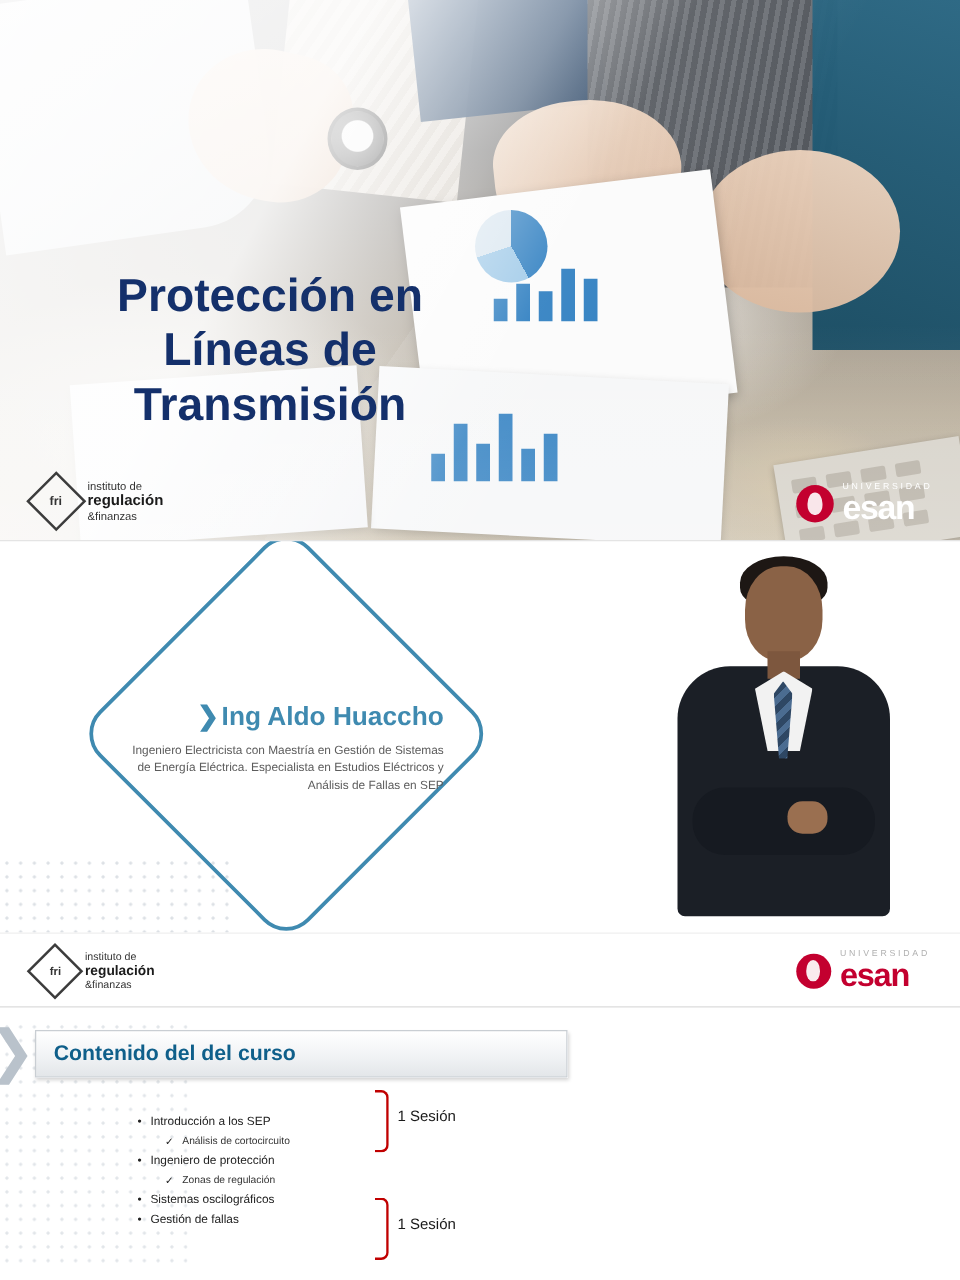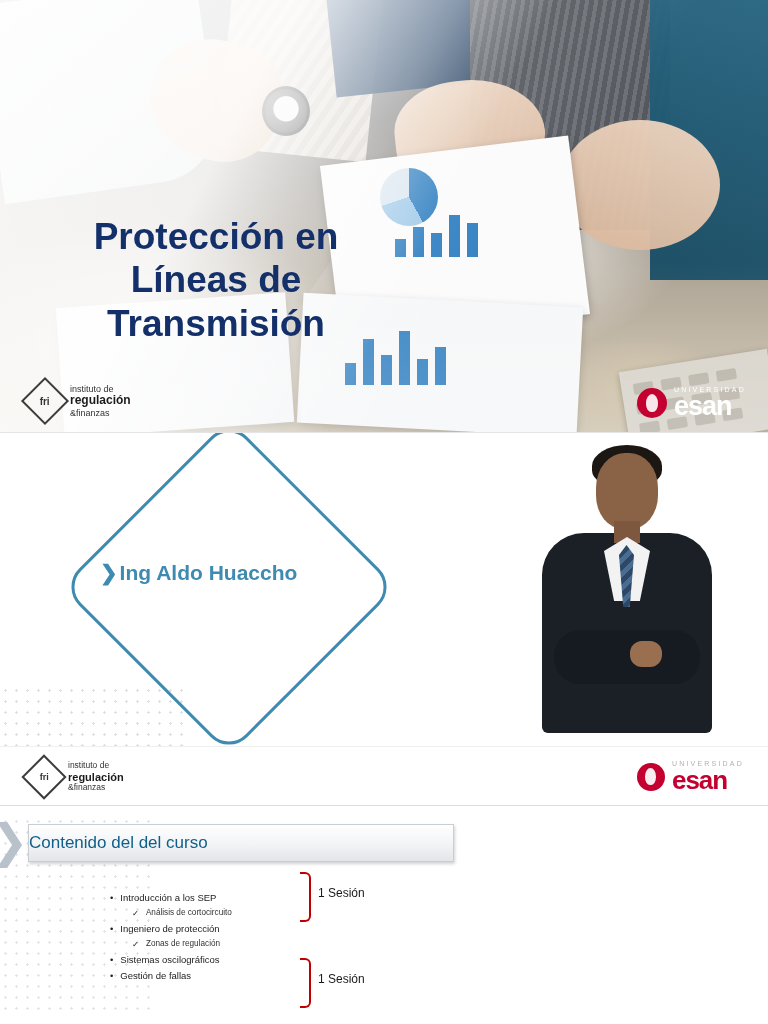--- a/index.html
+++ b/index.html
@@ -66,21 +66,21 @@
   .esan .seal:after{content:"";position:absolute;left:9px;top:6px;width:12px;height:18px;border-radius:50% 50% 45% 45%;background:#fff;opacity:.9;}
   .esan .word{color:#fff;line-height:1;}
   .esan .word .u{font-size:7px;letter-spacing:2.2px;}
   .esan .word .e{font-size:27px;font-weight:bold;letter-spacing:-1px;}
 
   
   .slide2{position:relative;width:768px;height:372px;background:#fff;overflow:hidden;border-top:1px solid #e4e4e4;}
   .dots{position:absolute;left:0;bottom:0;width:190px;height:120px;opacity:.55;
      background-image:radial-gradient(#bfc7cf 1.2px, transparent 1.3px);background-size:11px 11px;}
   .diamond-big{position:absolute;left:110px;top:35px;width:232px;height:232px;border:3px solid #3f8ab0;border-radius:26px;transform:rotate(45deg);}
-  .speaker-block{position:absolute;left:100px;top:128px;width:255px;text-align:left;}
+  .speaker-block{position:absolute;left:100px;top:128px;width:255px;text-align:right;}
   .sp-name{font-size:21px;font-weight:bold;color:#3f8ab0;}
   .sp-name .chev{color:#3f8ab0;margin-right:2px;}
   .sp-desc{margin-top:8px;font-size:9.5px;color:#5c5c5c;line-height:1.45;}
   .portrait{position:absolute;right:35px;top:12px;width:215px;height:290px;}
   .portrait .head{position:absolute;left:78px;top:8px;width:62px;height:76px;border-radius:46% 46% 44% 44%;background:#8a6246;}
   .portrait .hair{position:absolute;left:74px;top:0px;width:70px;height:42px;border-radius:50% 50% 40% 40%;background:#1d1714;}
   .portrait .neck{position:absolute;left:96px;top:76px;width:26px;height:22px;background:#7d573e;}
   .portrait .suit{position:absolute;left:24px;top:88px;width:170px;height:200px;background:#1b1f26;border-radius:42px 42px 6px 6px;}
   .portrait .shirt{position:absolute;left:86px;top:92px;width:46px;height:64px;background:#f2f2f2;clip-path:polygon(50% 0,100% 22%,78% 100%,22% 100%,0 22%);}
   .portrait .tie{position:absolute;left:101px;top:100px;width:15px;height:62px;background:repeating-linear-gradient(135deg,#4b6c91 0 5px,#2e4764 5px 10px);clip-path:polygon(50% 0,100% 16%,72% 100%,28% 100%,0 16%);}
@@ -100,21 +100,21 @@
   .esan2 .word .e{font-size:26px;font-weight:bold;letter-spacing:-1px;}
 
   
   .slide3{position:relative;width:768px;height:220px;background:#fff;border-top:1px solid #dcdcdc;overflow:hidden;}
   .dots3{position:absolute;left:0;top:10px;width:150px;height:200px;opacity:.5;
      background-image:radial-gradient(#c3cbd3 1.2px, transparent 1.3px);background-size:11px 11px;}
   .arrow3{position:absolute;left:-10px;top:12px;width:36px;height:56px;color:#b9c2cb;font-size:46px;line-height:46px;}
   .s3-title{position:absolute;left:28px;top:18px;width:424px;height:36px;
      background:linear-gradient(180deg,#ffffff 0%,#f1f3f5 55%,#e3e6e9 100%);
      border:1px solid #c9ced3;box-shadow:1px 2px 3px rgba(0,0,0,.18);display:flex;align-items:center;}
-  .s3-title span{font-size:17px;font-weight:normal;color:#0f5f8a;}
+  .s3-title span{margin-left:14px;font-size:17px;font-weight:bold;color:#0f5f8a;}
   .toc{position:absolute;left:70px;top:70px;width:330px;}
   .toc li{list-style:none;font-size:9.5px;color:#222;margin:0 0 5px 0;display:flex;gap:7px;}
   .toc li .b{color:#222;}
   .toc li.sub{margin-left:22px;font-size:8.2px;color:#333;}
   .braces{position:absolute;left:300px;top:66px;width:200px;height:150px;}
   .brace{position:absolute;border:2px solid #c00000;border-left:none;width:9px;}
   .sess{position:absolute;font-size:12px;color:#1a1a1a;}
 </style>
 </head>
 <body>
@@ -194,20 +194,21 @@
   </section>
 
   <section class="slide2">
     <div class="dots"></div>
     <div class="diamond-big"></div>
 
     <div class="speaker-block">
       <div class="sp-name">
         <span class="chev">❯</span><span>Ing Aldo Huaccho</span>
       </div>
+      <div class="sp-desc">Ingeniero Electricista con Maestría en Gestión de Sistemas de Energía Eléctrica. Especialista en Estudios Eléctricos y Análisis de Fallas en SEP</div>
     </div>
 
     <div class="portrait">
       <div class="suit"></div>
       <div class="hair"></div>
       <div class="head"></div>
       <div class="neck"></div>
       <div class="shirt"></div>
       <div class="tie"></div>
       <div class="arms"></div>

